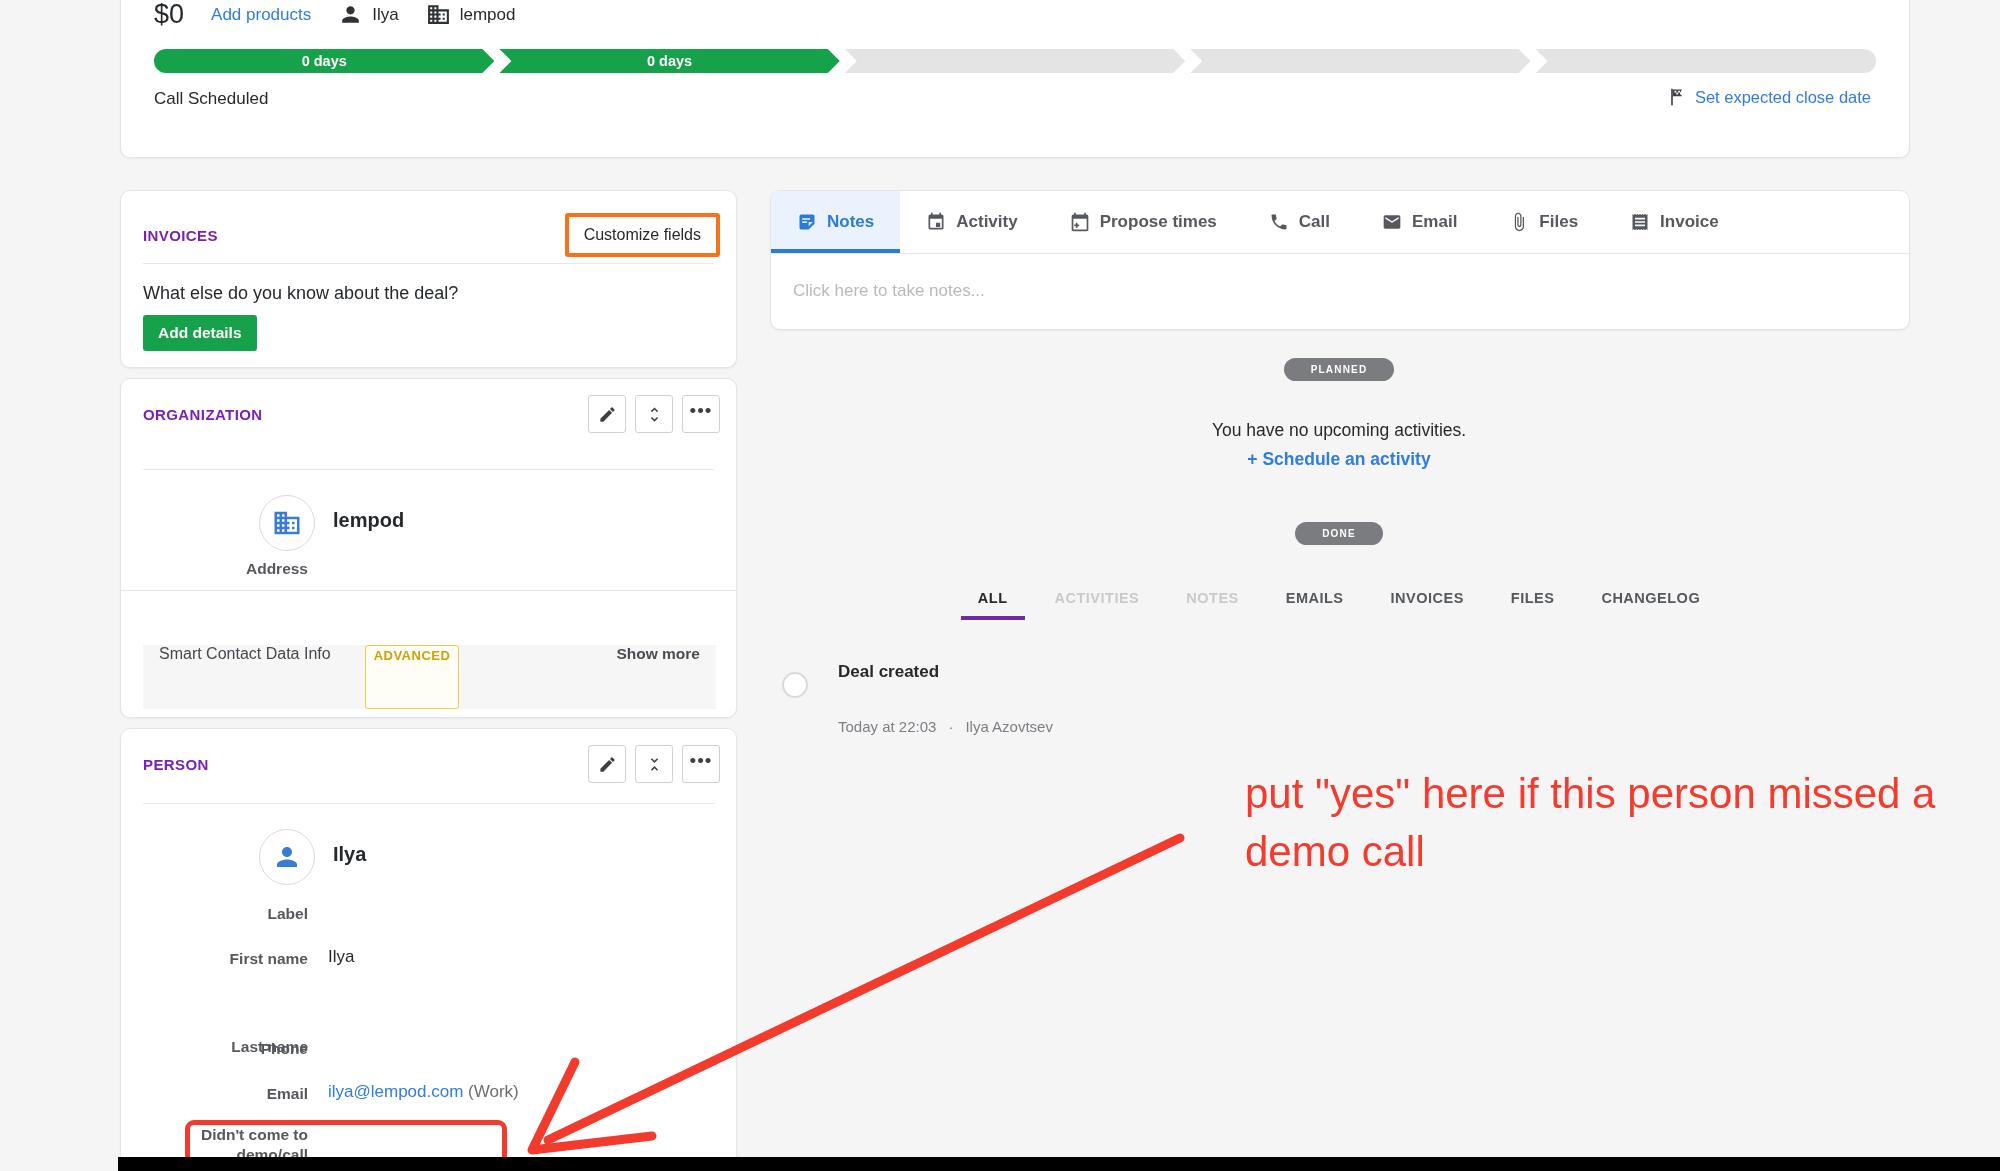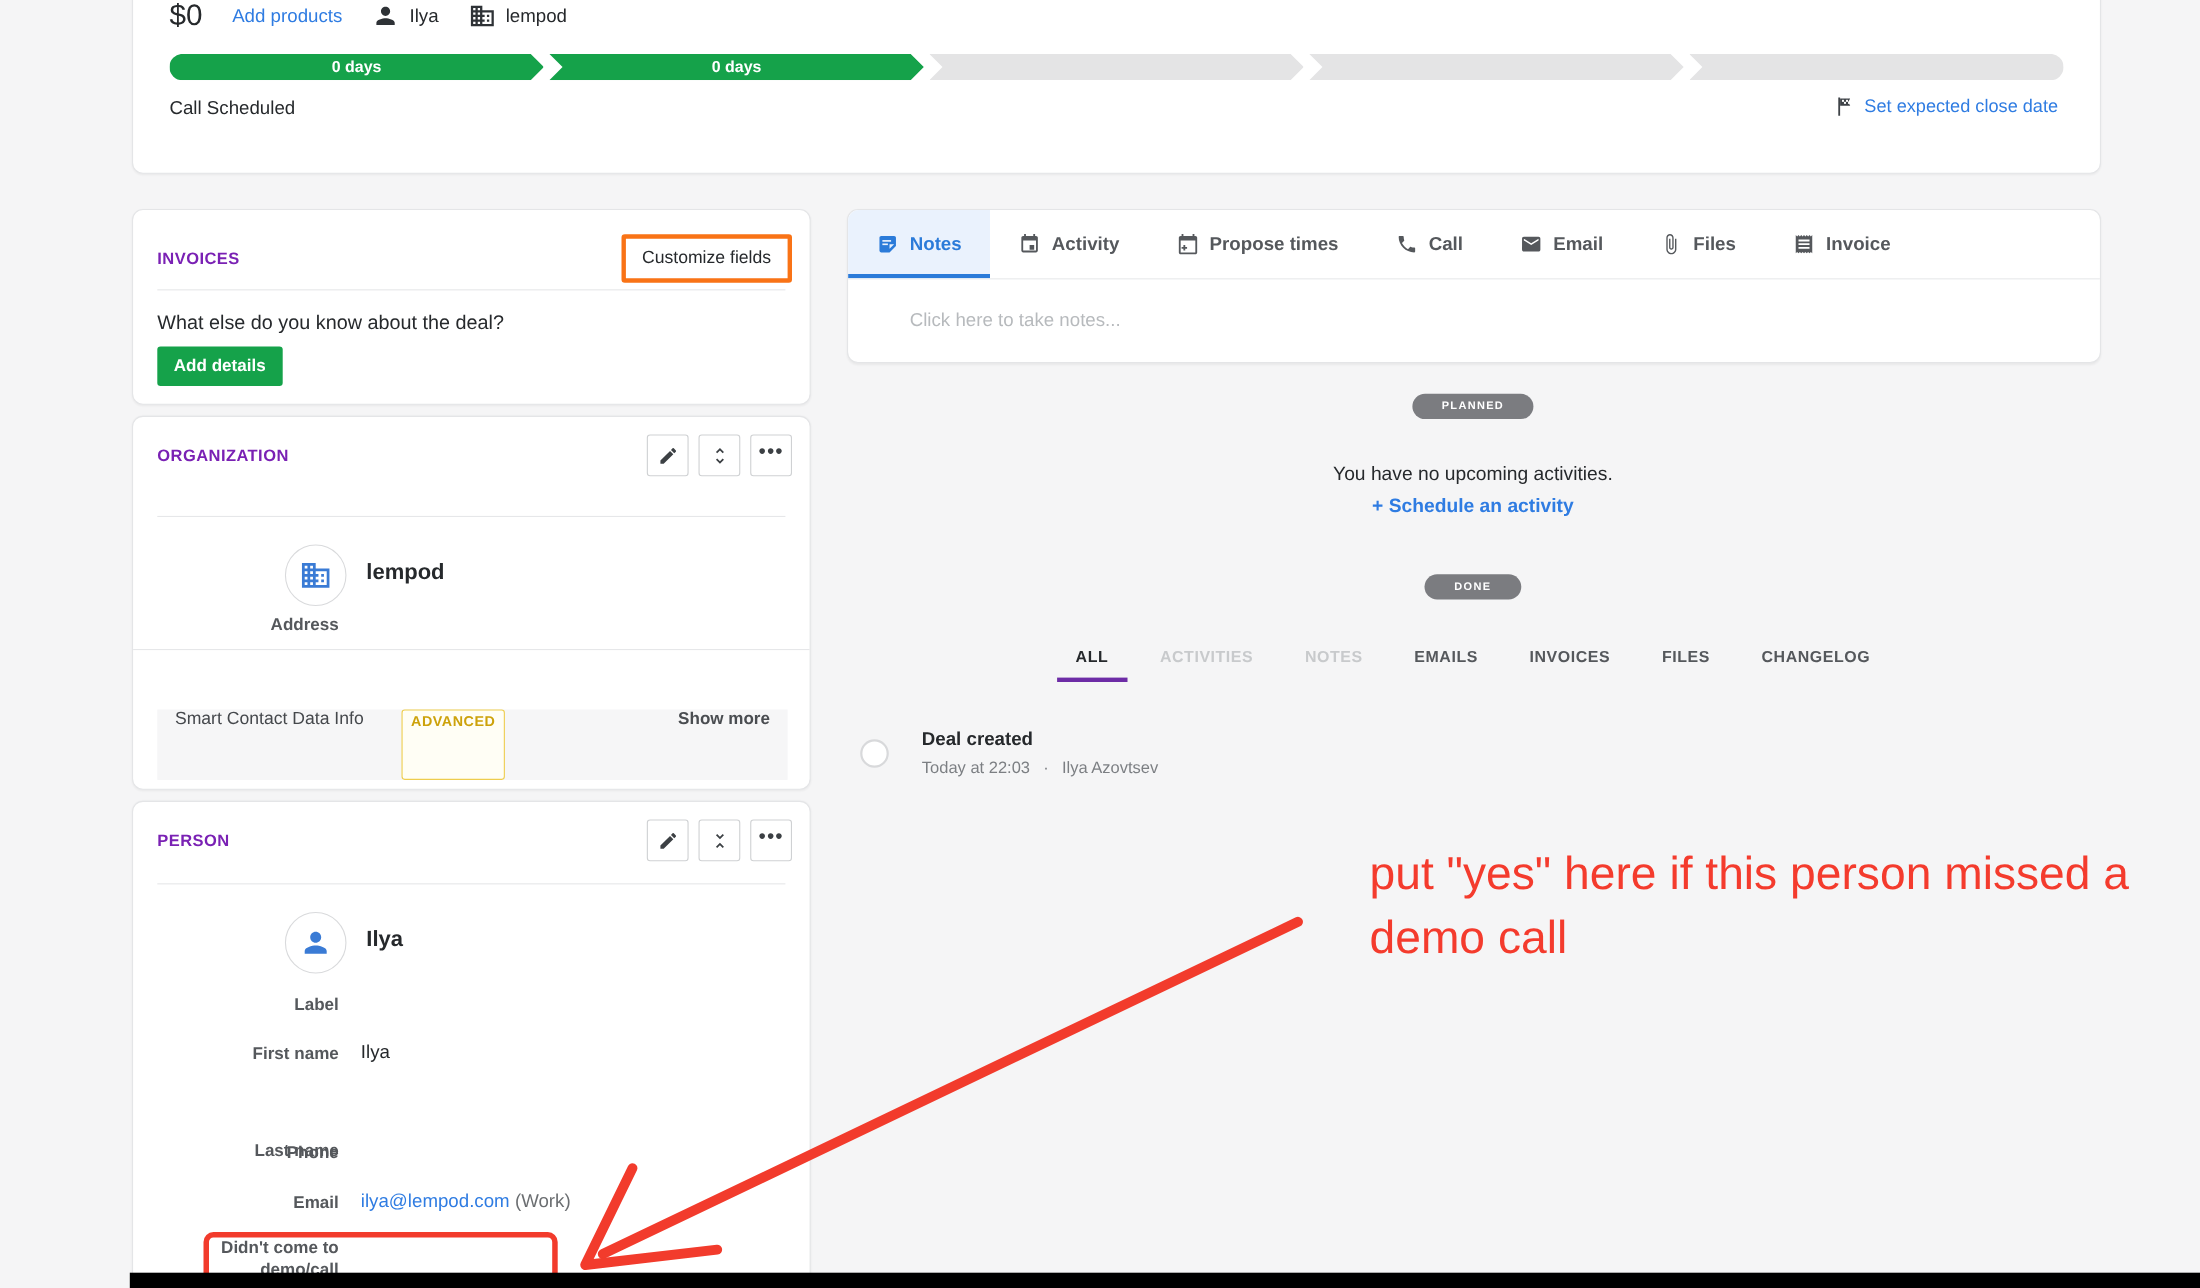--- a/index.html
+++ b/index.html
@@ -76,42 +76,42 @@
 
   
   .tabs-card{left:770px;top:190px;width:1138px;height:138px;}
   .tab-bar{position:absolute;left:0;right:0;top:0;height:62px;border-bottom:1px solid #e7e8ea;
            display:flex;align-items:stretch;}
   .tab{display:flex;align-items:center;gap:10px;padding:0 26px;font-size:17px;font-weight:bold;
        color:#55585c;cursor:pointer;}
   .tab svg{width:20px;height:20px;}
   .tab.active{background:#eaf2fd;color:#2b7bd9;box-shadow:inset 0 -4px 0 #2b7bd9;border-top-left-radius:10px;}
   .note-input{position:absolute;left:22px;right:22px;top:62px;bottom:0;display:flex;align-items:center;
-              color:#b7babd;font-size:17px;cursor:text;margin-left:34px;}
+              color:#b7babd;font-size:17px;cursor:text;}
 
   
   .right-center{position:absolute;left:770px;width:1138px;text-align:center;}
   .pill{display:inline-block;background:#7b7c80;color:#fff;border-radius:15px;padding:6px 27px;
         font-size:10px;font-weight:bold;letter-spacing:1.2px;}
   .planned-wrap{top:358px;}
   .empty-text{top:420px;font-size:17.5px;}
   .sched-wrap{top:449px;}
   .sched-link{color:#2f7ce2;font-size:17.5px;font-weight:bold;}
   .done-wrap{top:522px;}
   .filter-row{top:590px;display:flex;justify-content:center;gap:47px;
               font-size:14.5px;font-weight:bold;letter-spacing:.5px;}
   .filter{color:#55585c;cursor:pointer;position:relative;padding-bottom:14px;}
   .filter.active{color:#26292c;}
   .filter.active::after{content:"";position:absolute;left:-17px;right:-17px;bottom:0;height:4px;background:#6d2ca6;}
   .filter.disabled{color:#c8cacc;}
 
   .tl-circle{position:absolute;left:782px;top:672px;width:26px;height:26px;border-radius:50%;
              background:#fff;border:2px solid #d8d9db;box-sizing:border-box;}
   .tl-title{position:absolute;left:838px;top:662px;font-size:17px;font-weight:bold;}
-  .tl-meta{position:absolute;left:838px;top:690px;font-size:15px;color:#7c7f83;display:flex;gap:12px;}
+  .tl-meta{position:absolute;left:838px;top:718px;font-size:15px;color:#7c7f83;display:flex;gap:12px;}
 
   
   .annot-text{position:absolute;left:1245px;top:765px;width:780px;font-size:42px;line-height:1.37;
               color:#f43b2d;z-index:25;}
   .annot-arrow{position:absolute;left:0;top:0;z-index:25;pointer-events:none;}
   .red-field-box{position:absolute;left:185px;top:1120px;width:312px;height:58px;
                  border:5px solid #f23b2c;border-radius:9px;z-index:30;}
   .black-bar{position:absolute;left:118px;top:1157px;width:1882px;height:14px;background:#000;z-index:40;}
 </style>
 </head>

